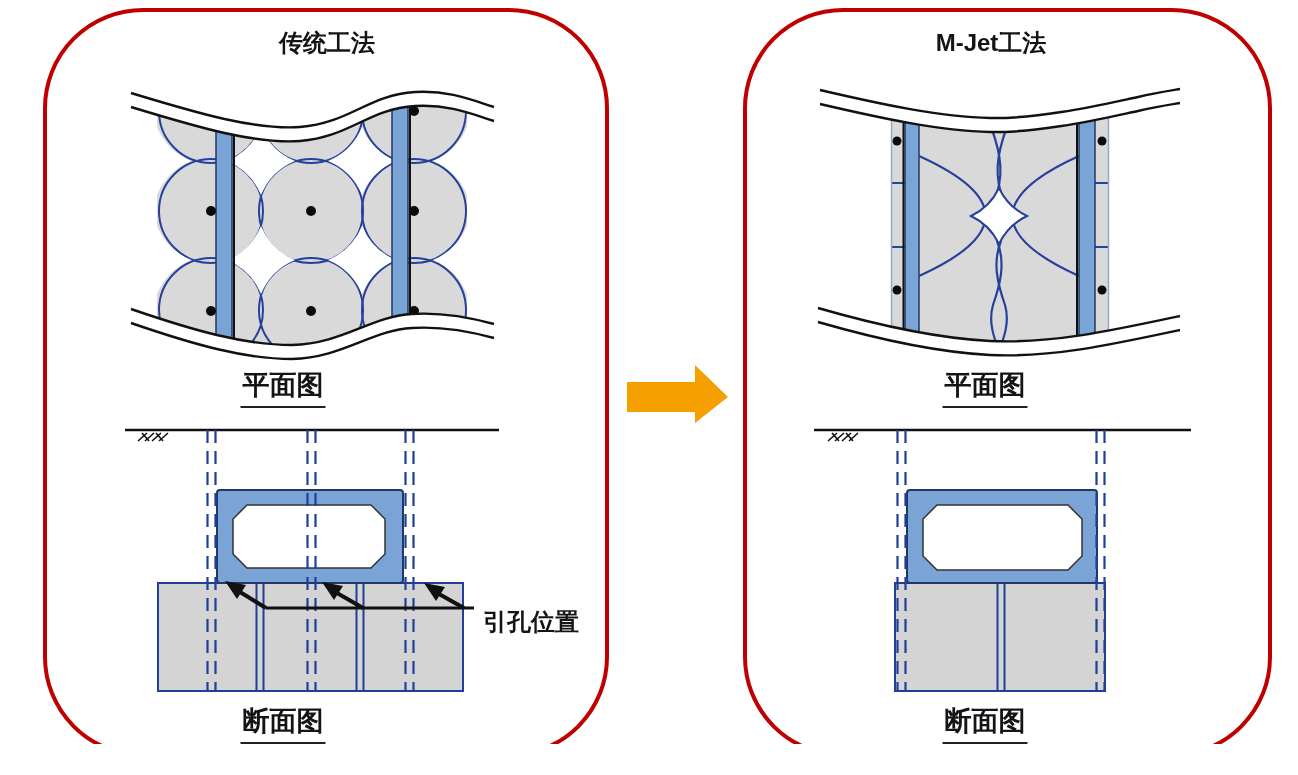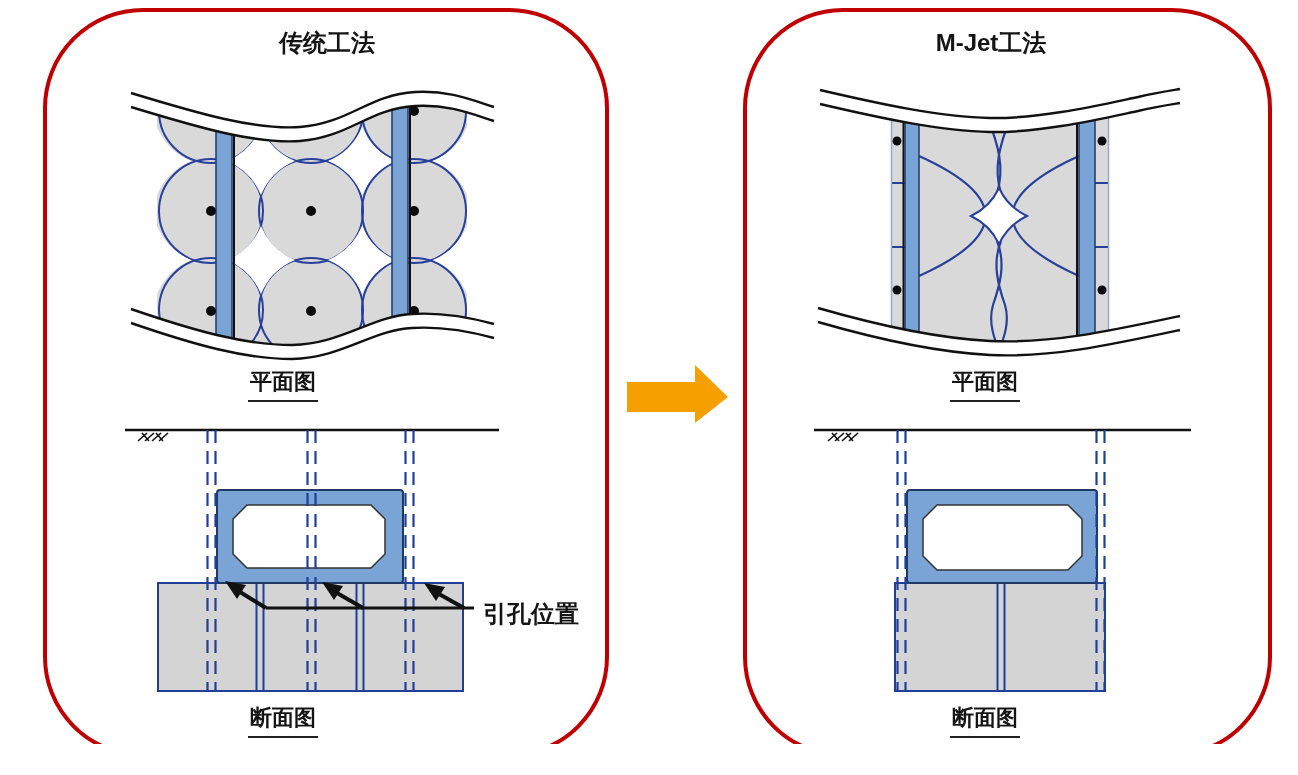--- a/index.html
+++ b/index.html
@@ -5,22 +5,22 @@
   html,body{margin:0;padding:0;background:#fff;}
   .canvas{position:relative;width:1298px;height:744px;background:#ffffff;overflow:hidden;
           font-family:"Liberation Sans",sans-serif;color:#111;}
   .panel{position:absolute;top:8px;height:749px;border:4.5px solid #C00000;border-radius:100px;
          background:transparent;box-sizing:border-box;}
   .panel.left{left:43px;width:566px;}
   .panel.right{left:743px;width:529px;}
   .diagram-svg{position:absolute;left:0;top:0;width:1298px;height:775px;pointer-events:none;}
   .txt{position:absolute;transform:translateX(-50%);white-space:nowrap;color:#141414;}
   .title{font-size:24px;font-weight:700;top:27px;}
-  .viewlabel{font-size:22px;font-weight:700;border-bottom:2.5px solid #222;padding:0 2px 3px 2px;}
-  .annot{position:absolute;font-size:24px;font-weight:600;white-space:nowrap;color:#141414;}
+  .viewlabel{font-size:27px;font-weight:700;border-bottom:2.5px solid #222;padding:0 2px 3px 2px;}
+  .annot{position:absolute;font-size:24px;font-weight:600;white-space:nowrap;color:#141414;margin-top:8px;}
   .footer-bar{position:absolute;left:0;top:764px;width:1298px;height:11px;background:#D9D9D9;
               border-top:1px solid #ABABAB;}
 </style>
 </head>
 <body>
 
 <div class="canvas">
 
   <div class="panel left"></div>
   <div class="panel right"></div>

